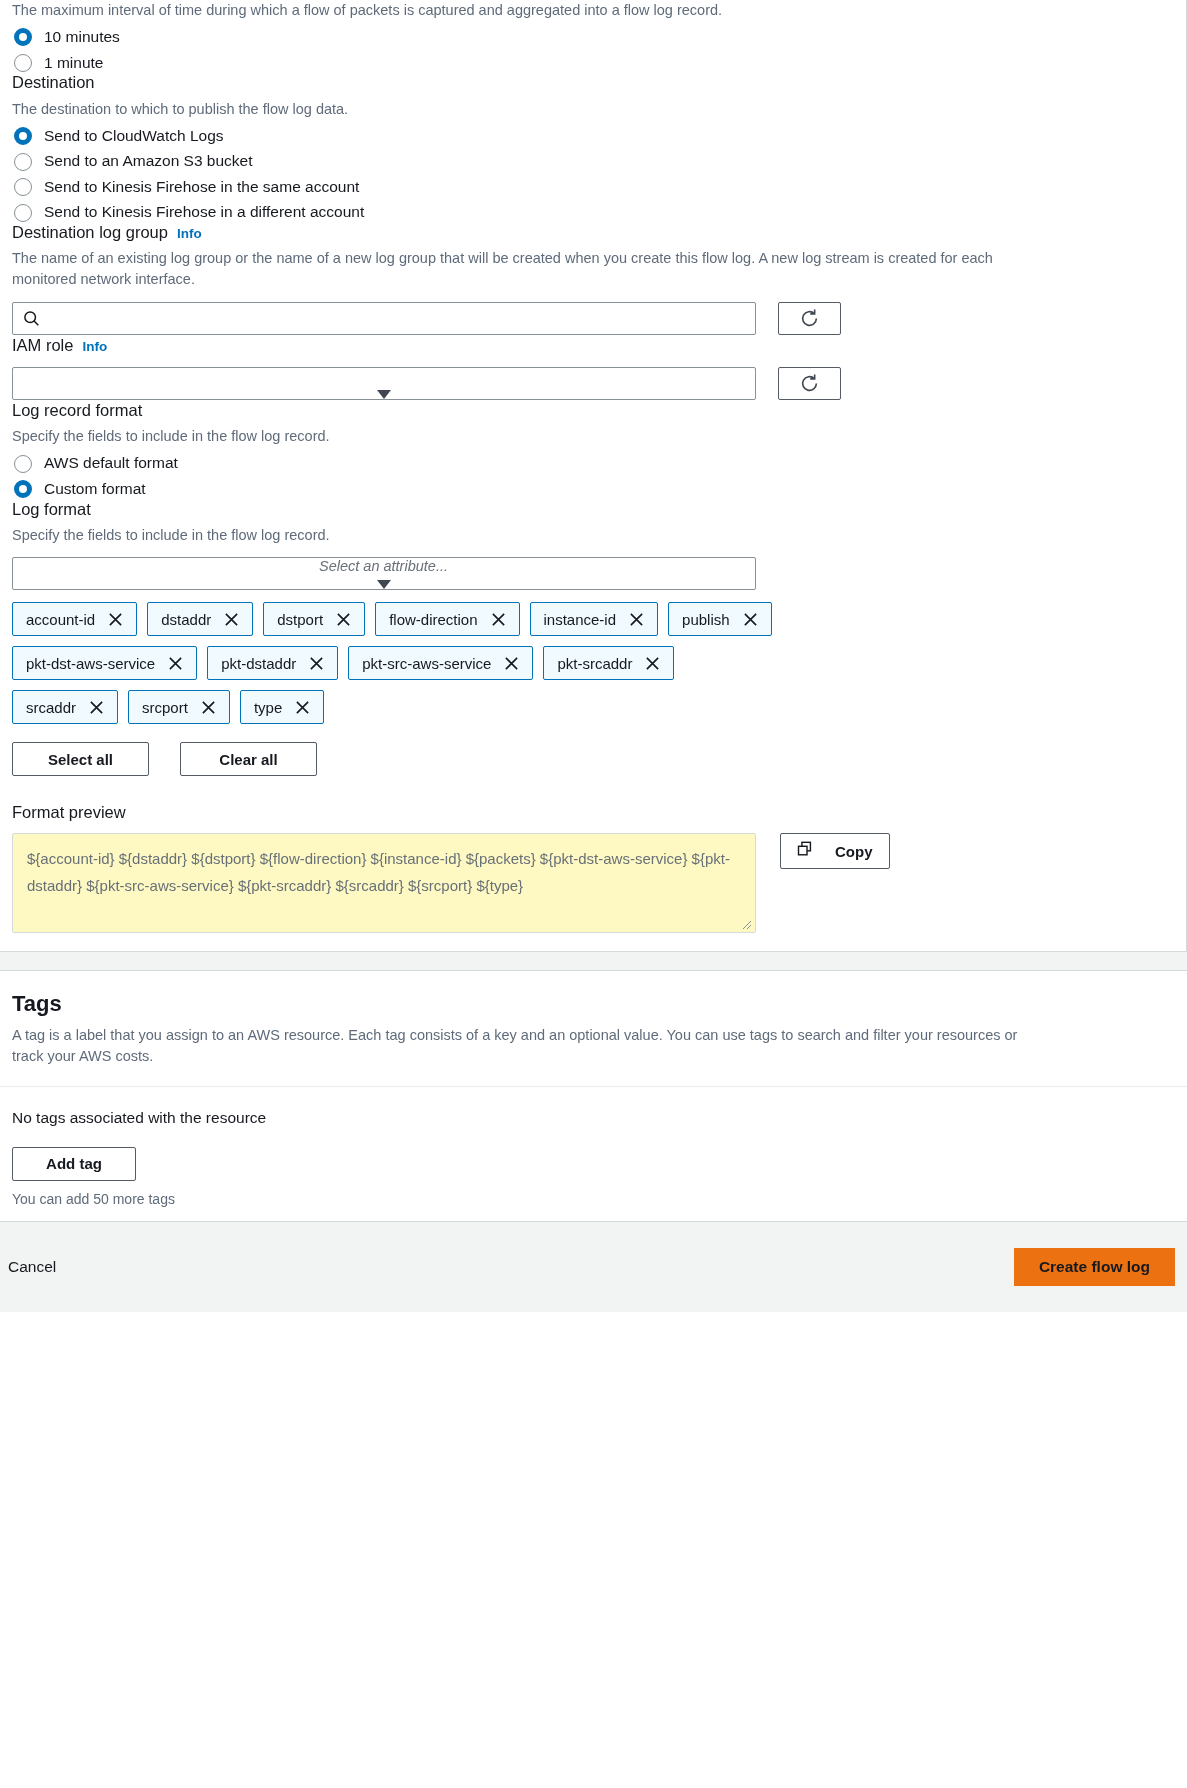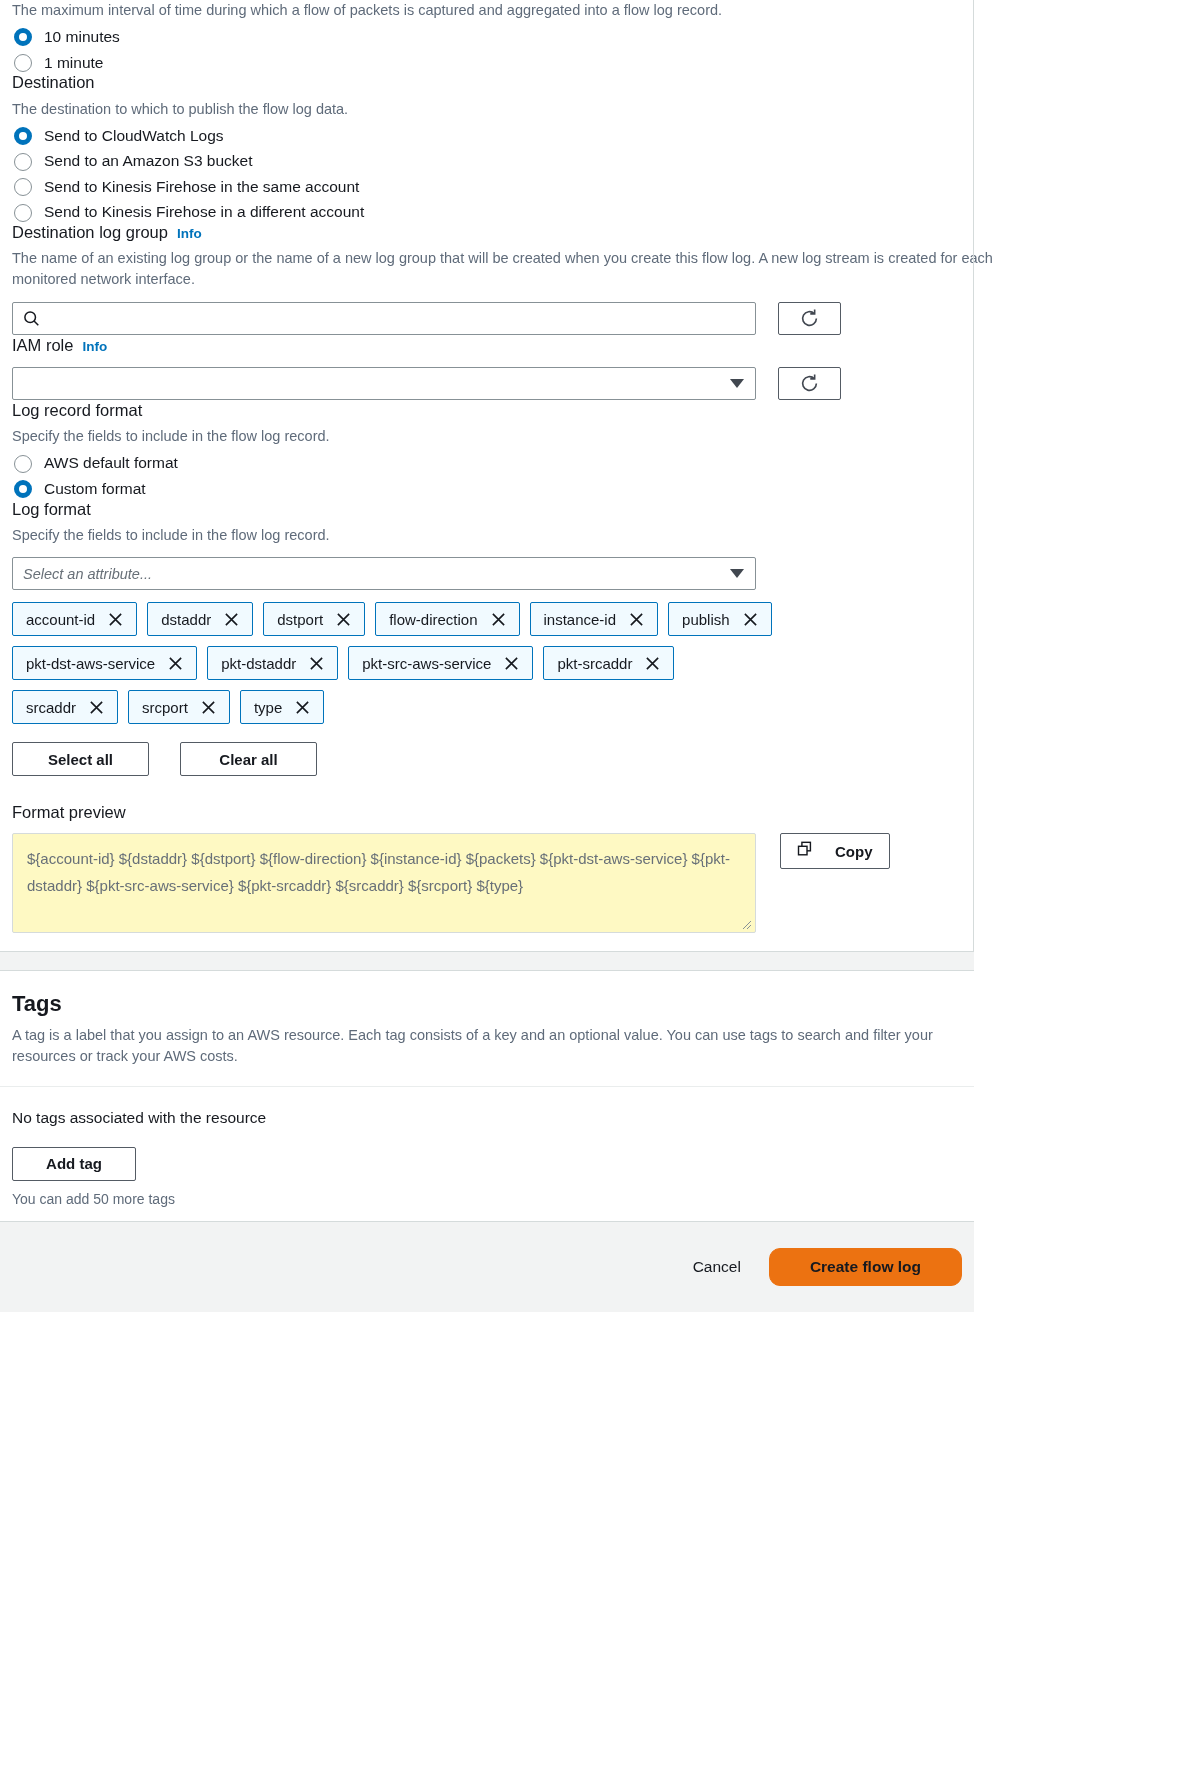--- a/index.html
+++ b/index.html
@@ -4,21 +4,21 @@
 <style>
   * { box-sizing: border-box; }
   html, body {
     margin: 0; padding: 0;
     background: #ffffff;
     font-family: "Liberation Sans", sans-serif;
     color: #16191f;
   }
   body { width: 1187px; height: 1788px; position: relative; overflow: hidden; }
 
-  .page { width: 974px; position: relative; }
+  .page { width: 1187px; position: relative; }
 
   
   .card {
     background: #ffffff;
     border-bottom: 1px solid #d5dbdb;
     padding: 0 12px 18px 12px;
     position: relative;
   }
   .card::after {
     content: "";
@@ -83,20 +83,21 @@
     font-size: 14.5px; color: #16191f;
   }
   .search-ico { margin-right: 6px; display: flex; align-items: center; }
   .select-box {
     width: 744px; height: 33px;
     border: 1px solid #879196; border-radius: 2px;
     background: #fff;
     display: flex; align-items: center; justify-content: space-between;
     padding: 0 11px 0 10px;
     font-size: 14.5px;
+    flex-direction: column;
   }
   .caret {
     width: 0; height: 0;
     border-left: 7px solid transparent;
     border-right: 7px solid transparent;
     border-top: 9px solid #414750;
   }
   .icon-btn {
     width: 63px; height: 33px;
     border: 1px solid #545b64; border-radius: 2px;
@@ -169,35 +170,35 @@
     content: ""; position: absolute; right: 0; width: 1px;
   }
   .tags-head { padding: 20px 12px 18px 12px; border-bottom: 1px solid #eaeded; }
   .tags-title { font-size: 22px; font-weight: 700; color: #16191f; margin: 0 0 8px 0; }
   .tags-body { padding: 22px 12px 14px 12px; }
   .no-tags { font-size: 15.5px; color: #16191f; margin-bottom: 20px; }
   .tags-hint { font-size: 14px; color: #5f6b7a; margin-top: 10px; }
 
   
   .footer {
-    display: flex; align-items: center; justify-content: flex-end;
+    display: flex; align-items: center; justify-content: space-between;
     gap: 20px;
     padding: 26px 12px 26px 0;
     background: #f2f3f3;
   }
   .cancel-btn {
     font-size: 15.5px; color: #16191f; background: none; border: none;
     font-family: "Liberation Sans", sans-serif;
     cursor: pointer; padding: 6px 8px;
   }
   .primary-btn {
-    background: #ec7211; border: 1px solid #ec7211; border-radius: 11px;
+    background: #ec7211; border: 1px solid #ec7211; border-radius: 0;
     color: #16191f; font-weight: 700; font-size: 15.5px;
     font-family: "Liberation Sans", sans-serif;
-    height: 38px; padding: 0 40px;
+    height: 38px; padding: 0 24px;
     cursor: pointer;
   }
 </style>
 </head>
 <body>
 
 <div class="page">
 
   <div class="card">
     <div class="content">

